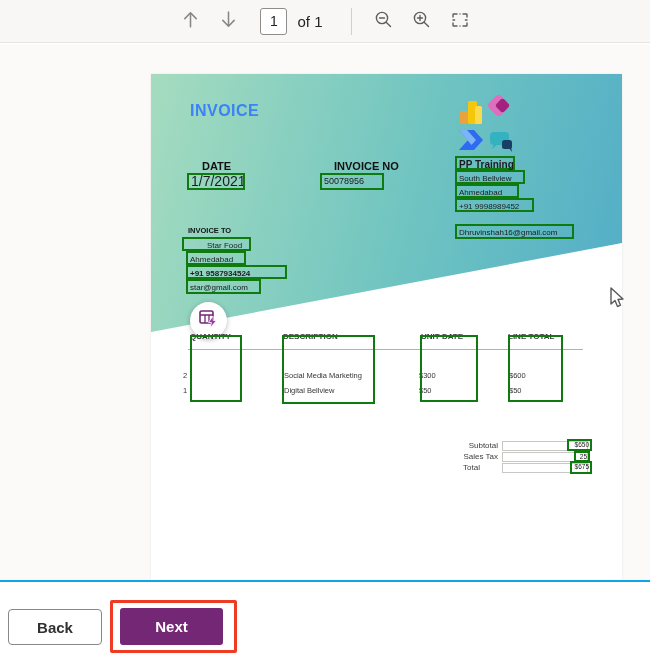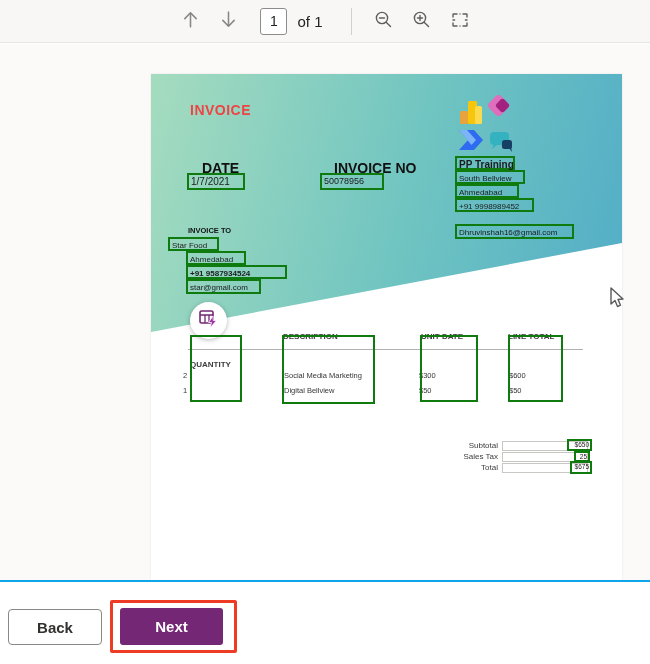--- a/index.html
+++ b/index.html
@@ -25,22 +25,22 @@
 
   .hdr-grad { position: absolute; left: 0; top: 0; width: 471px; height: 258px;
               background: linear-gradient(104deg, #a5dcbf 0%, #6fc4c1 55%, #52adc7 100%);
               clip-path: polygon(0 0, 100% 0, 100% 65.5%, 0 100%); }
 
   .abs { position: absolute; }
   .gbox { position: absolute; border: 2px solid #0f7b0f; }
   .lab { font-weight: bold; color: #111; }
   .val { font-size: 8px; line-height: 11px; color: #1c1c1c; padding: 1px 0 0 2px; white-space: nowrap; overflow: hidden; }
 
-  .doc-title { left: 39px; top: 28px; font-size: 14px; font-weight: bold; letter-spacing: .5px; color: #ef4444; }
-  .fld-label { font-size: 14px; padding-left: 12px; }
+  .doc-title { left: 39px; top: 28px; font-size: 16px; font-weight: bold; letter-spacing: .5px; color: #3b82f6; }
+  .fld-label { font-size: 11px; padding-left: 12px; }
   .cell-hdr { font-size: 8px; font-weight: bold; color: #3d3d3d; white-space: nowrap; }
   .cell-txt { font-size: 7.5px; color: #353535; white-space: nowrap; }
   .rule { left: 37px; top: 275px; width: 395px; border-top: 1px solid #b1b1b1; }
 
   .tot-label { font-size: 8px; color: #3c3c3c; text-align: right; width: 77px; line-height: 11px; }
   .tot-field { border: 1px solid #c9c7c4; background: #fff; height: 10px; width: 86px; }
   .tot-val { font-size: 6.5px; line-height: 8px; color: #222; text-align: right; padding-right: 1px; }
 
   .ai-circle { left: 39px; top: 228px; width: 37px; height: 37px; border-radius: 50%;
                background: #fff; box-shadow: 0 1px 5px rgba(0,0,0,.28);
@@ -136,21 +136,21 @@
           <rect x="33" y="38" width="19" height="13" rx="4" fill="#35b2c0"></rect>
           <path d="M37 50 l-2 5 5 -4 z" fill="#35b2c0"></path>
           <rect x="45" y="46" width="10" height="9" rx="2.5" fill="#173f63"></rect>
           <path d="M52 54 l3 4 -1 -5 z" fill="#173f63"></path>
         </g>
       </svg>
     </div>
 
     <div class="abs lab fld-label" style="left:39px; top:86px;">DATE</div>
     <div class="gbox" style="left:36px; top:99px; width:58px; height:17px;">
-      <div class="val" style="font-size:10px;">1/7/2021</div>
+      <div class="val" style="font-size:14px;">1/7/2021</div>
     </div>
 
     <div class="abs lab fld-label" style="left:171px; top:86px;">INVOICE NO</div>
     <div class="gbox" style="left:169px; top:99px; width:64px; height:17px;">
       <div class="val" style="font-size:9px;">50078956</div>
     </div>
 
     <div class="gbox" style="left:304px; top:82px; width:60px; height:14px;">
       <div class="val" style="font-weight:bold; font-size:10px;">PP Trainings</div>
     </div>
@@ -161,21 +161,21 @@
       <div class="val">Ahmedabad</div>
     </div>
     <div class="gbox" style="left:304px; top:124px; width:79px; height:14px;">
       <div class="val">+91 9998989452</div>
     </div>
     <div class="gbox" style="left:304px; top:138px; width:119px; height:15px;margin-top:12px;">
       <div class="val">Dhruvinshah16@gmail.com</div>
     </div>
 
     <div class="abs lab" style="left:37px; top:152px; font-size:7.5px;">INVOICE TO</div>
-    <div class="gbox" style="left:17px; top:163px; width:51px; height:14px;">
+    <div class="gbox" style="left:31px; top:163px; width:69px; height:14px;padding-left:21px;">
       <div class="val">Star Food</div>
     </div>
     <div class="gbox" style="left:35px; top:177px; width:60px; height:14px;">
       <div class="val">Ahmedabad</div>
     </div>
     <div class="gbox" style="left:35px; top:191px; width:101px; height:14px;font-weight:bold;">
       <div class="val">+91 9587934524</div>
     </div>
     <div class="gbox" style="left:35px; top:205px; width:75px; height:15px;">
       <div class="val">star@gmail.com</div>
@@ -184,21 +184,21 @@
     <div class="abs ai-circle">
       <span>
         <svg width="21" height="21" viewBox="0 0 21 21">
           <rect x="2" y="3" width="13" height="12" rx="1.5" stroke="#742774" stroke-width="1.6" fill="none"></rect>
           <path d="M2 7 h13 M7 7 v8 M11 7 v8" stroke="#742774" stroke-width="1.3"></path>
           <path d="M15 8 L10.5 14.5 h3 L12 20 L18.5 12.5 h-3.2 Z" fill="#a034a8" stroke="#ffffff" stroke-width="0.8"></path>
         </svg>
       </span>
     </div>
 
-    <div class="abs cell-hdr" style="left:39px; top:258px;margin-top:28px;">QUANTITY</div>
+    <div class="abs cell-hdr" style="left:39px; top:258px;">QUANTITY</div>
     <div class="abs cell-hdr" style="left:132px; top:258px;">DESCRIPTION</div>
     <div class="abs cell-hdr" style="left:270px; top:258px;">UNIT DATE</div>
     <div class="abs cell-hdr" style="left:357px; top:258px;">LINE TOTAL</div>
 
     <div class="abs rule"></div>
 
     <div class="abs cell-txt" style="left:32px; top:297px;">2</div>
     <div class="abs cell-txt" style="left:133px; top:297px;">Social Media Marketing</div>
     <div class="abs cell-txt" style="left:268px; top:297px;">$300</div>
     <div class="abs cell-txt" style="left:358px; top:297px;">$600</div>
@@ -218,21 +218,21 @@
     <div class="gbox" style="left:416px; top:365px; width:25px; height:12px; border-width:2px;">
       <div class="tot-val">$650</div>
     </div>
 
     <div class="abs tot-label" style="left:270px; top:377px;">Sales Tax</div>
     <div class="abs tot-field" style="left:351px; top:378px;"></div>
     <div class="gbox" style="left:423px; top:377px; width:16px; height:11px;">
       <div class="tot-val">25</div>
     </div>
 
-    <div class="abs tot-label" style="left:270px; top:388px;">Total</div>
+    <div class="abs tot-label" style="left:252px; top:388px;">Total</div>
     <div class="abs tot-field" style="left:351px; top:389px;"></div>
     <div class="gbox" style="left:419px; top:387px; width:22px; height:13px;">
       <div class="tot-val">$675</div>
     </div>
   </div>
 
   <div class="cursor">
     <svg width="22" height="24" viewBox="0 0 22 24">
       <path d="M5 2 L5 18 L9 14.5 L11.5 20.5 L14.5 19.2 L12 13.5 L17 13 Z" fill="#ffffff" stroke="#5a5a5a" stroke-width="1.4" stroke-linejoin="round"></path>
     </svg>

